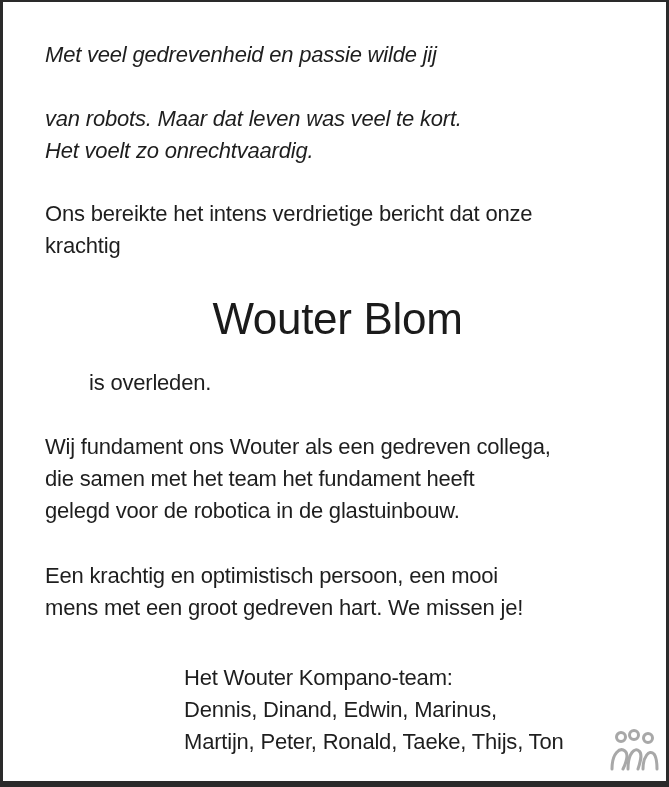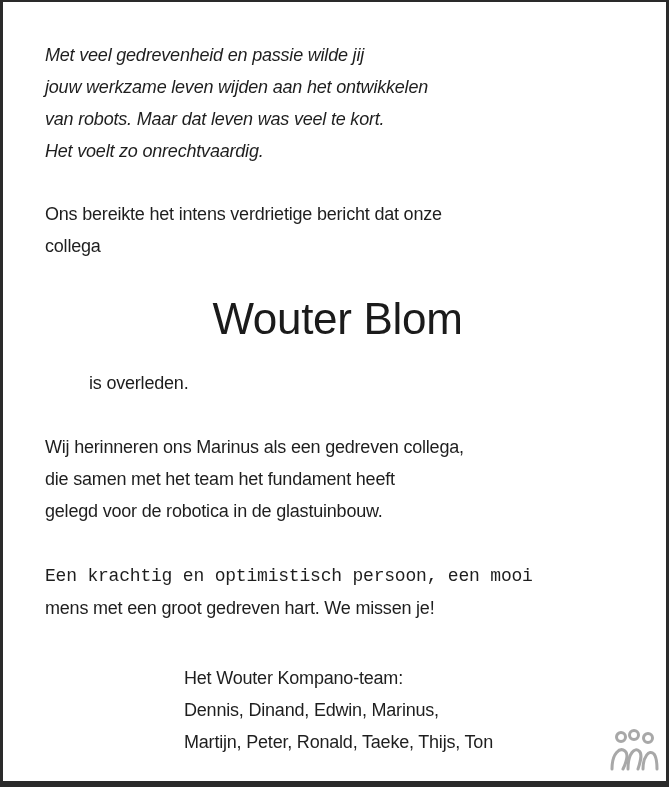--- a/index.html
+++ b/index.html
@@ -24,21 +24,21 @@
       box-sizing: border-box;
       border-top: 2px solid #2a2a2a;
       border-left: 3px solid #2a2a2a;
       border-right: 3px solid #2a2a2a;
       border-bottom: 6px solid #2a2a2a;
       background: #ffffff;
     }
     .line {
       position: absolute;
       left: 42px;
-      font-size: 18px;
+      font-size: 22px;
       line-height: 32px;
       white-space: nowrap;
       letter-spacing: -0.2px;
     }
     .italic { font-style: italic; }
     .name {
       position: absolute;
       left: 0;
       width: 669px;
       top: 290px;
@@ -59,36 +59,35 @@
       width: 52px;
       height: 42px;
     }
   </style>
 </head>
 <body>
 
 <div class="frame">
 
   <div class="line italic" style="top:37px;">Met veel gedrevenheid en passie wilde jij</div>
-  <div class="line italic" style="top:69px;">jouw werkzame leven wijden aan het ontwikkelen</div>
   <div class="line italic" style="top:101px;">van robots. Maar dat leven was veel te kort.</div>
   <div class="line" style="top:196px;">Ons bereikte het intens verdrietige bericht dat onze</div>
 
   <div class="line italic" style="top:133px;">Het voelt zo onrechtvaardig.</div>
-  <div class="line" style="top:228px;">collega</div>
+  <div class="line" style="top:228px;">krachtig</div>
 
   <div class="name">Wouter Blom</div>
 
   <div class="line" style="top:365px;margin-left:44px;">is overleden.</div>
 
-  <div class="line" style="top:429px;">Wij herinneren ons Marinus als een gedreven collega,</div>
+  <div class="line" style="top:429px;">Wij fundament ons Wouter als een gedreven collega,</div>
   <div class="line" style="top:461px;">die samen met het team het fundament heeft</div>
   <div class="line" style="top:493px;">gelegd voor de robotica in de glastuinbouw.</div>
 
-  <div class="line" style="top:558px;font-family:Liberation Mono, monospace;">Een krachtig en optimistisch persoon, een mooi</div>
+  <div class="line" style="top:558px;">Een krachtig en optimistisch persoon, een mooi</div>
   <div class="line" style="top:590px;">mens met een groot gedreven hart. We missen je!</div>
 
   <div class="line sig" style="top:660px;">Het Wouter Kompano-team:</div>
   <div class="line sig" style="top:692px;">Dennis, Dinand, Edwin, Marinus,</div>
   <div class="line sig" style="top:724px;">Martijn, Peter, Ronald, Taeke, Thijs, Ton</div>
 
   <svg class="logo" viewBox="0 0 52 42" fill="none" stroke="#a8a8a8" stroke-width="3" stroke-linecap="round">
     <circle cx="13" cy="8" r="4.5"></circle>
     <circle cx="26" cy="6" r="4.5"></circle>
     <circle cx="40" cy="9" r="4.5"></circle>

